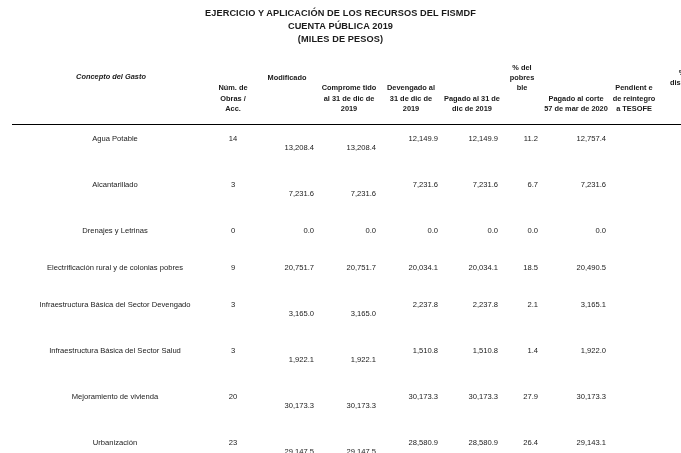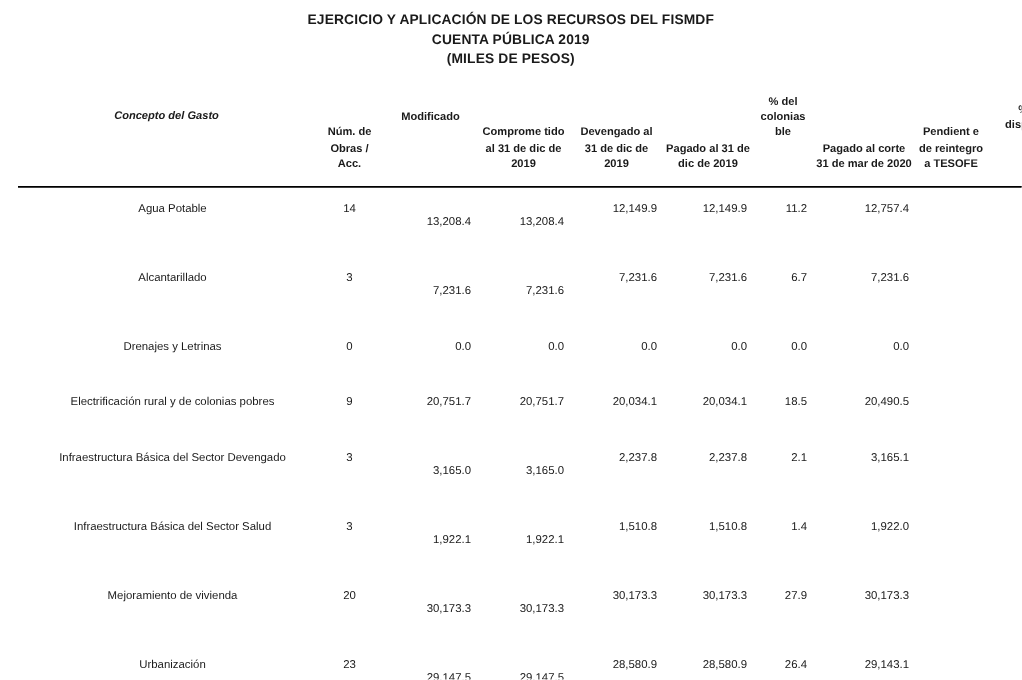--- a/index.html
+++ b/index.html
@@ -138,22 +138,22 @@
         <col class="c-pctdisp2">
     </colgroup>
     <thead>
       <tr>
         <th class="h-concepto">Concepto del Gasto</th>
         <th class="h-num">Núm. de Obras / Acc.</th>
         <th class="h-mod">Modificado</th>
         <th>Comprome tido al  31 de dic de 2019</th>
         <th>Devengado al 31 de dic de 2019</th>
         <th>Pagado al 31 de dic de 2019</th>
-        <th class="h-pctdisp">% del colonias ble</th>
-        <th>Pagado al corte 31 de mar de 2020</th>
+        <th class="h-pctdisp">% del pobres ble</th>
+        <th>Pagado al corte 57 de mar de 2020</th>
         <th>Pendient e de reintegro a TESOFE</th>
         <th class="h-mod">% del disponible</th>
       </tr>
     </thead>
     <tbody id="report-body">
         <tr class="data-row">
           <td class="cell-concepto">Agua Potable</td>
           <td class="cell-num">14</td>
           <td class="cell-val low">13,208.4</td>
           <td class="cell-val low">13,208.4</td>

